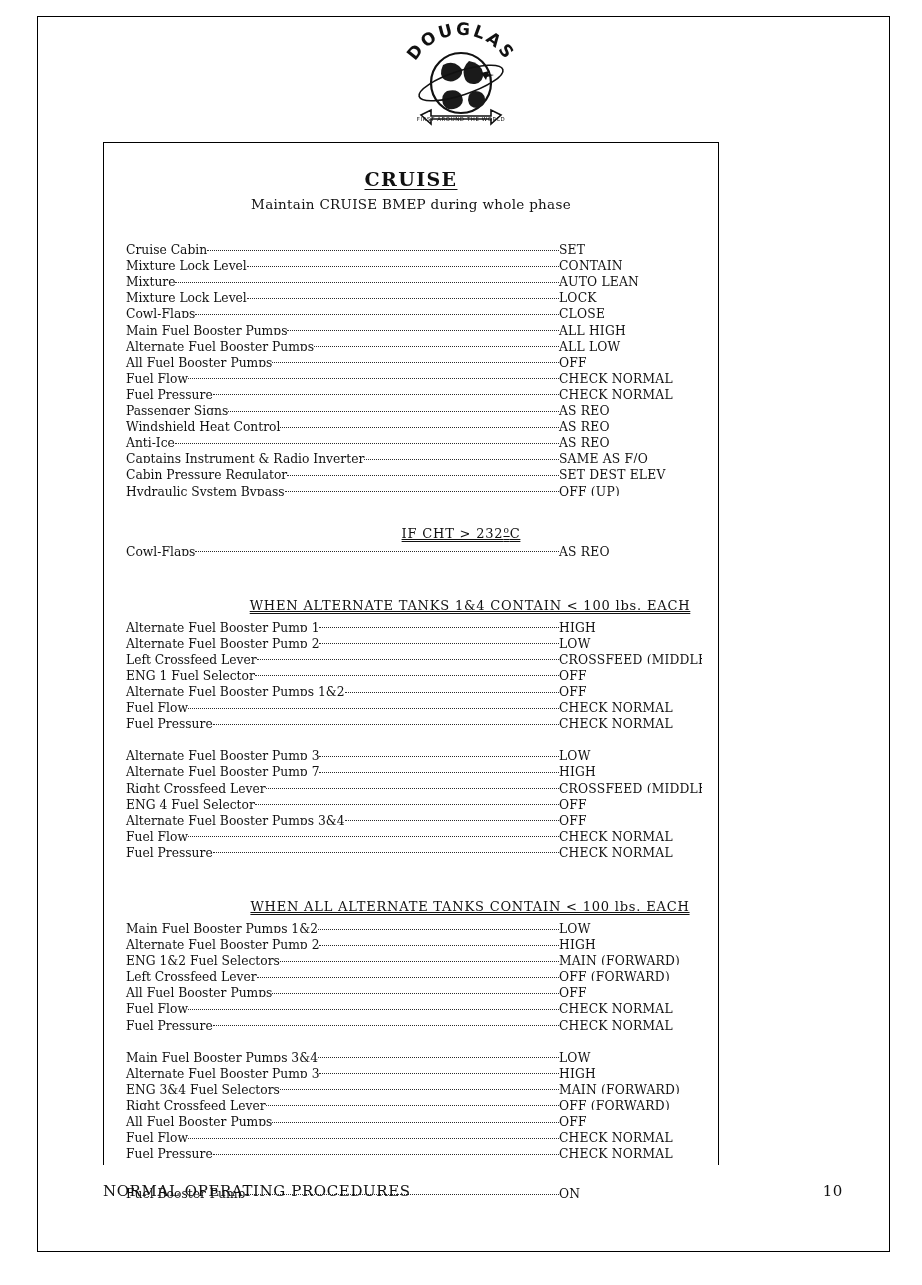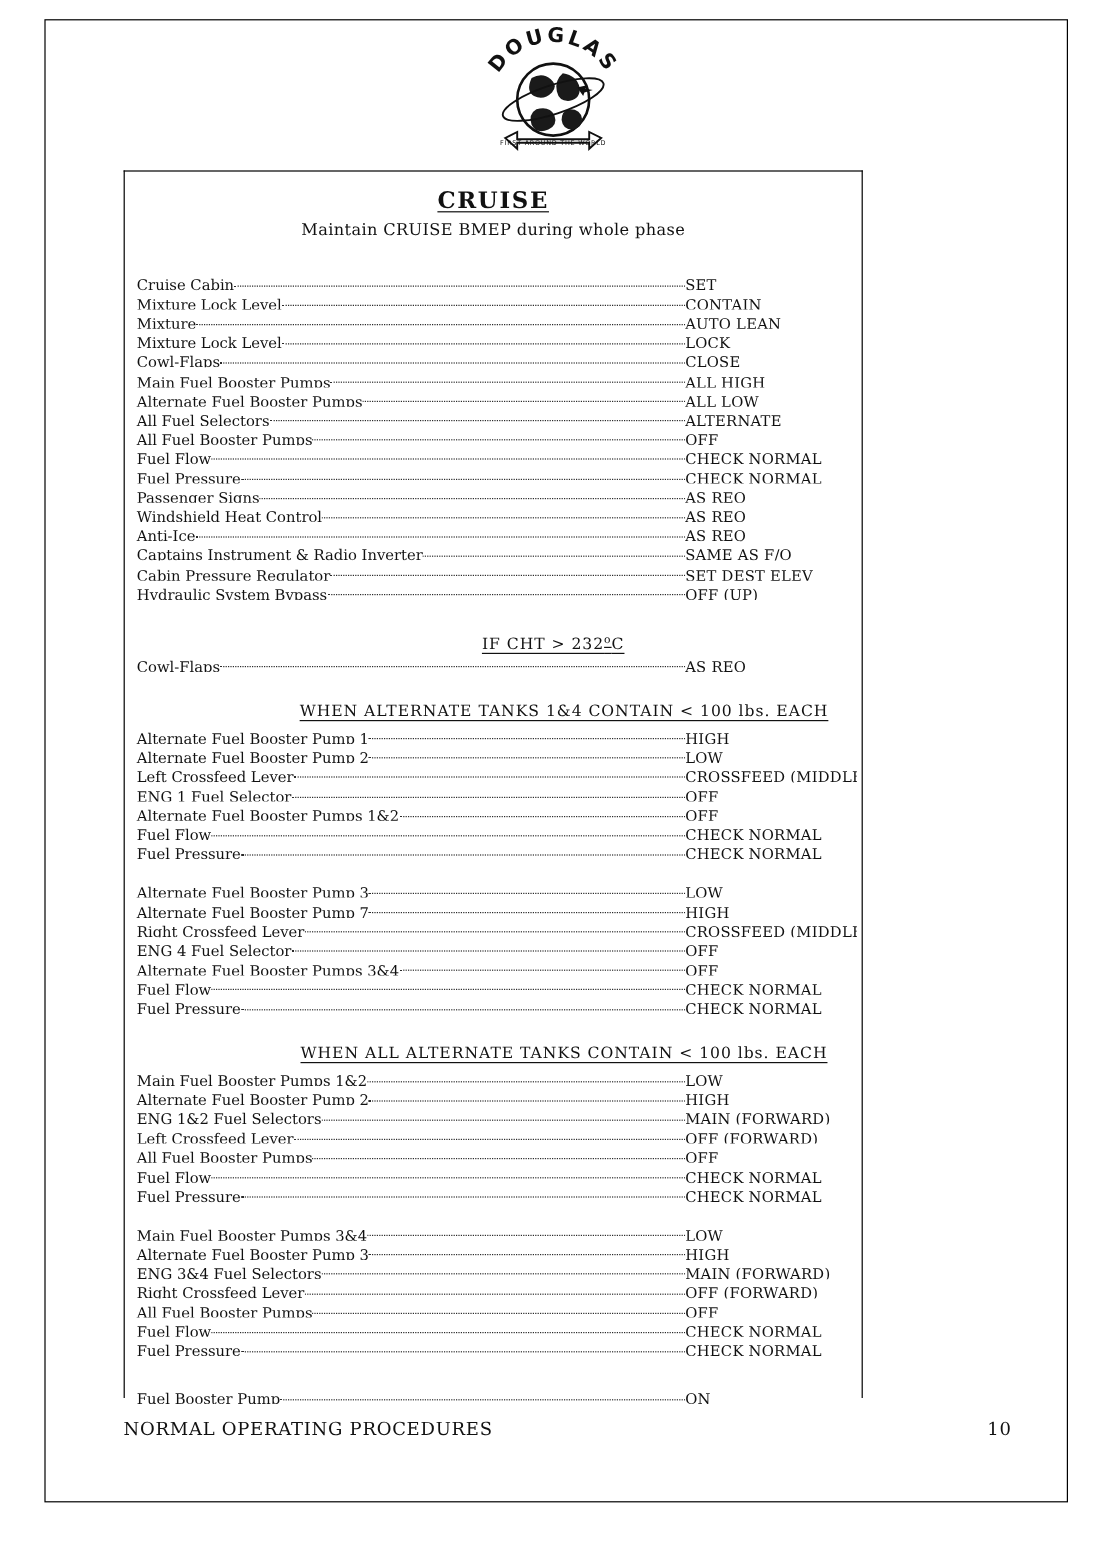--- a/index.html
+++ b/index.html
@@ -50,21 +50,21 @@
     position: absolute;
     left: 103px;
     top: 142px;
     width: 616px;
     height: 1023px;
     border-left: 1.4px solid #000;
     border-right: 1.4px solid #000;
     border-top: 1.4px solid #000;
     border-bottom: none;
     box-sizing: border-box;
-    padding: 4px;
+    padding: 16px;
   }
 
   .title-block {
     text-align: center;
     padding-top: 9px;
   }
   .doc-title {
     font-family: "DejaVu Serif", serif;
     font-size: 19px;
     font-weight: bold;
@@ -124,28 +124,30 @@
   .spacer-sm { height: 16px; }
   .spacer-md { height: 24px; }
 
   .section-head {
     text-align: center;
     font-family: "DejaVu Serif", serif;
     font-size: 13px;
     letter-spacing: 0.8px;
     height: 20px;
     line-height: 20px;
+    text-decoration: underline;
   }
   .section-head span {
     text-decoration: underline;
     text-underline-offset: 2.5px;
   }
   .section-head.indent-right {
     text-align: center;
     padding-left: 118px;
+    margin-top: 16px;
   }
   .section-head.indent-mid {
     text-align: center;
     padding-left: 100px;
   }
   .deg {
     font-size: 9px;
     vertical-align: 5px;
   }
 
@@ -236,25 +238,20 @@
         <span class="label">Main Fuel Booster Pumps</span>
         <span class="dots"></span>
         <span class="value">ALL HIGH</span>
       </div>
       <div class="row">
         <span class="label">Alternate Fuel Booster Pumps</span>
         <span class="dots"></span>
         <span class="value">ALL LOW</span>
       </div>
       <div class="row">
-        <span class="label">All Fuel Selectors</span>
-        <span class="dots"></span>
-        <span class="value">ALTERNATE</span>
-      </div>
-      <div class="row">
         <span class="label">All Fuel Booster Pumps</span>
         <span class="dots"></span>
         <span class="value">OFF</span>
       </div>
       <div class="row">
         <span class="label">Fuel Flow</span>
         <span class="dots"></span>
         <span class="value">CHECK NORMAL</span>
       </div>
       <div class="row">

